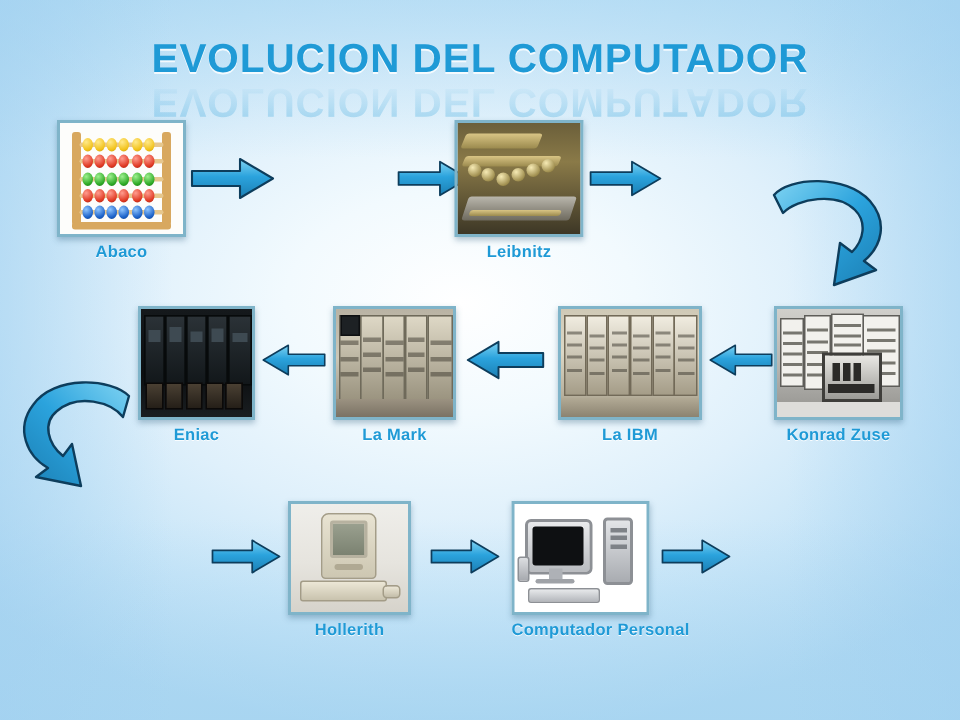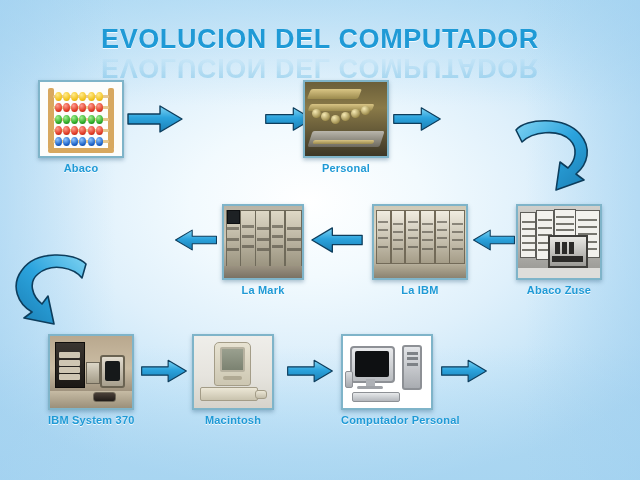--- a/index.html
+++ b/index.html
@@ -279,21 +279,21 @@
         <div class="leib-cyl" style="left:8%;top:36%;"></div>
         <div class="leib-cyl" style="left:20%;top:40%;"></div>
         <div class="leib-cyl" style="left:32%;top:44%;"></div>
         <div class="leib-cyl" style="left:44%;top:40%;"></div>
         <div class="leib-cyl" style="left:56%;top:36%;"></div>
         <div class="leib-cyl" style="left:68%;top:32%;"></div>
         <div class="leib-plate" style="transform:skewX(-18deg);"></div>
         <div class="leib-bar" style="left:10%;bottom:16%;width:74%;height:5%;transform:skewX(-20deg);"></div>
       </div>
     </div>
-    <div class="caption">Personal</div>
+    <div class="caption">Leibnitz</div>
   </div>
 
   <div class="arrow" style="left:392px;top:104px;">
     <svg width="50" height="30" viewBox="0 0 58 30">
       <path d="M2,10 L34,10 L34,2 L56,15 L34,28 L34,20 L2,20 Z" fill="url(#ag1)" stroke="#0d3d5c" stroke-width="1.4" stroke-linejoin="round"></path>
     </svg>
   </div>
 
 
   <div class="arrow" style="left:508px;top:116px;">
@@ -302,20 +302,47 @@
           <linearGradient id="cg1" x1="0" y1="0" x2="1" y2="1">
         <stop offset="0" stop-color="#7fd3f2"></stop>
             <stop offset="50%" stop-color="#2ba3dd"></stop>
             <stop offset="100%" stop-color="#1b7fb4"></stop>
       </linearGradient>
         </defs>
       <path d="M8,14 C18,2 56,0 72,18 C84,32 80,48 68,58 L76,64 L48,74 L52,46 L60,52 C68,44 70,32 62,24 C50,12 24,16 14,26 Z" fill="url(#cg1)" stroke="#0d3d5c" stroke-width="1.6" stroke-linejoin="round"></path>
     </svg>
   </div>
 
+  <div class="node" style="left:92px;top:204px;width:78px;">
+    <div class="frame eniac" style="width:78px;height:76px;">
+      <div class="pic">
+        <div class="en-cab" style="left:3%;">
+            <div class="en-panel" style="left:14%;top:20%;width:70%;height:18%;"></div>
+          </div>
+        <div class="en-cab" style="left:22%;">
+            <div class="en-panel" style="left:14%;top:16%;width:70%;height:22%;"></div>
+          </div>
+        <div class="en-cab" style="left:41%;">
+            <div class="en-panel" style="left:14%;top:22%;width:70%;height:16%;"></div>
+          </div>
+        <div class="en-cab" style="left:60%;">
+            <div class="en-panel" style="left:14%;top:18%;width:70%;height:20%;"></div>
+          </div>
+        <div class="en-cab" style="left:79%;width:18%;">
+            <div class="en-panel" style="left:14%;top:24%;width:70%;height:14%;"></div>
+          </div>
+        <div class="en-low" style="left:4%;"></div>
+        <div class="en-low" style="left:22%;"></div>
+        <div class="en-low" style="left:40%;"></div>
+        <div class="en-low" style="left:58%;"></div>
+        <div class="en-low" style="left:76%;"></div>
+      </div>
+    </div>
+    <div class="caption">Eniac</div>
+  </div>
 
   <div class="arrow" style="left:174px;top:225px;">
     <svg width="44" height="30" viewBox="0 0 58 30">
       <path d="M56,10 L24,10 L24,2 L2,15 L24,28 L24,20 L56,20 Z" fill="url(#ag1)" stroke="#0d3d5c" stroke-width="1.4" stroke-linejoin="round"></path>
     </svg>
   </div>
 
   <div class="node" style="left:222px;top:204px;width:82px;">
     <div class="frame mark" style="width:82px;height:76px;">
       <div class="pic">
@@ -440,74 +467,55 @@
           </div>
         <div class="zu-desk">
           <div class="zu-blk" style="left:14%;top:16%;width:14%;height:44%;"></div>
           <div class="zu-blk" style="left:34%;top:16%;width:14%;height:44%;"></div>
           <div class="zu-blk" style="left:54%;top:16%;width:14%;height:44%;"></div>
           <div class="zu-blk" style="left:8%;bottom:12%;right:8%;height:6px;"></div>
         </div>
         <div class="zu-floor"></div>
       </div>
     </div>
-    <div class="caption">Abaco Zuse</div>
+    <div class="caption">Konrad Zuse</div>
   </div>
 
   <div class="arrow" style="left:8px;top:248px;">
     <svg width="88" height="82" viewBox="0 0 88 82">
       <defs>
           <linearGradient id="cg2" x1="1" y1="0" x2="0" y2="1">
         <stop offset="0" stop-color="#7fd3f2"></stop>
             <stop offset="50%" stop-color="#2ba3dd"></stop>
             <stop offset="100%" stop-color="#1b7fb4"></stop>
       </linearGradient>
         </defs>
       <path d="M78,16 C66,4 28,2 14,22 C2,38 10,56 24,64 L16,70 L46,76 L40,48 L34,56 C24,48 20,34 30,26 C44,14 66,20 74,30 Z" fill="url(#cg2)" stroke="#0d3d5c" stroke-width="1.6" stroke-linejoin="round"></path>
     </svg>
   </div>
 
-  <div class="node" style="left:48px;top:334px;width:86px;">
-    <div class="frame i370" style="width:86px;height:76px;">
-      <div class="pic">
-        <div class="i3-cab">
-            <i style="top:22%"></i>
-            <i style="top:38%"></i>
-            <i style="top:54%"></i>
-            <i style="top:70%"></i>
-          </div>
-        <div class="i3-unit" style="left:44%;top:36%;width:14%;height:28%;"></div>
-        <div class="i3-term">
-            <div class="i3-scr"></div>
-          </div>
-        <div class="i3-floor"></div>
-        <div class="i3-unit" style="left:52%;bottom:8%;width:26%;height:12%;border-radius:3px;background:linear-gradient(180deg,#4a4038,#211c18);"></div>
-      </div>
-    </div>
-    <div class="caption">IBM System 370</div>
-  </div>
 
   <div class="arrow" style="left:140px;top:356px;">
     <svg width="48" height="30" viewBox="0 0 58 30">
       <path d="M2,10 L34,10 L34,2 L56,15 L34,28 L34,20 L2,20 Z" fill="url(#ag1)" stroke="#0d3d5c" stroke-width="1.4" stroke-linejoin="round"></path>
     </svg>
   </div>
 
   <div class="node" style="left:192px;top:334px;width:82px;">
     <div class="frame mac" style="width:82px;height:76px;">
       <div class="pic">
         <div class="mac-body">
           <div class="mac-scr"></div>
           <div class="mac-slot"></div>
         </div>
         <div class="mac-kb"></div>
         <div class="mac-mouse"></div>
       </div>
     </div>
-    <div class="caption">Macintosh</div>
+    <div class="caption">Hollerith</div>
   </div>
 
   <div class="arrow" style="left:286px;top:356px;">
     <svg width="48" height="30" viewBox="0 0 58 30">
       <path d="M2,10 L34,10 L34,2 L56,15 L34,28 L34,20 L2,20 Z" fill="url(#ag1)" stroke="#0d3d5c" stroke-width="1.4" stroke-linejoin="round"></path>
     </svg>
   </div>
 
   <div class="node" style="left:341px;top:334px;width:92px;">
     <div class="frame pc" style="width:92px;height:76px;">

